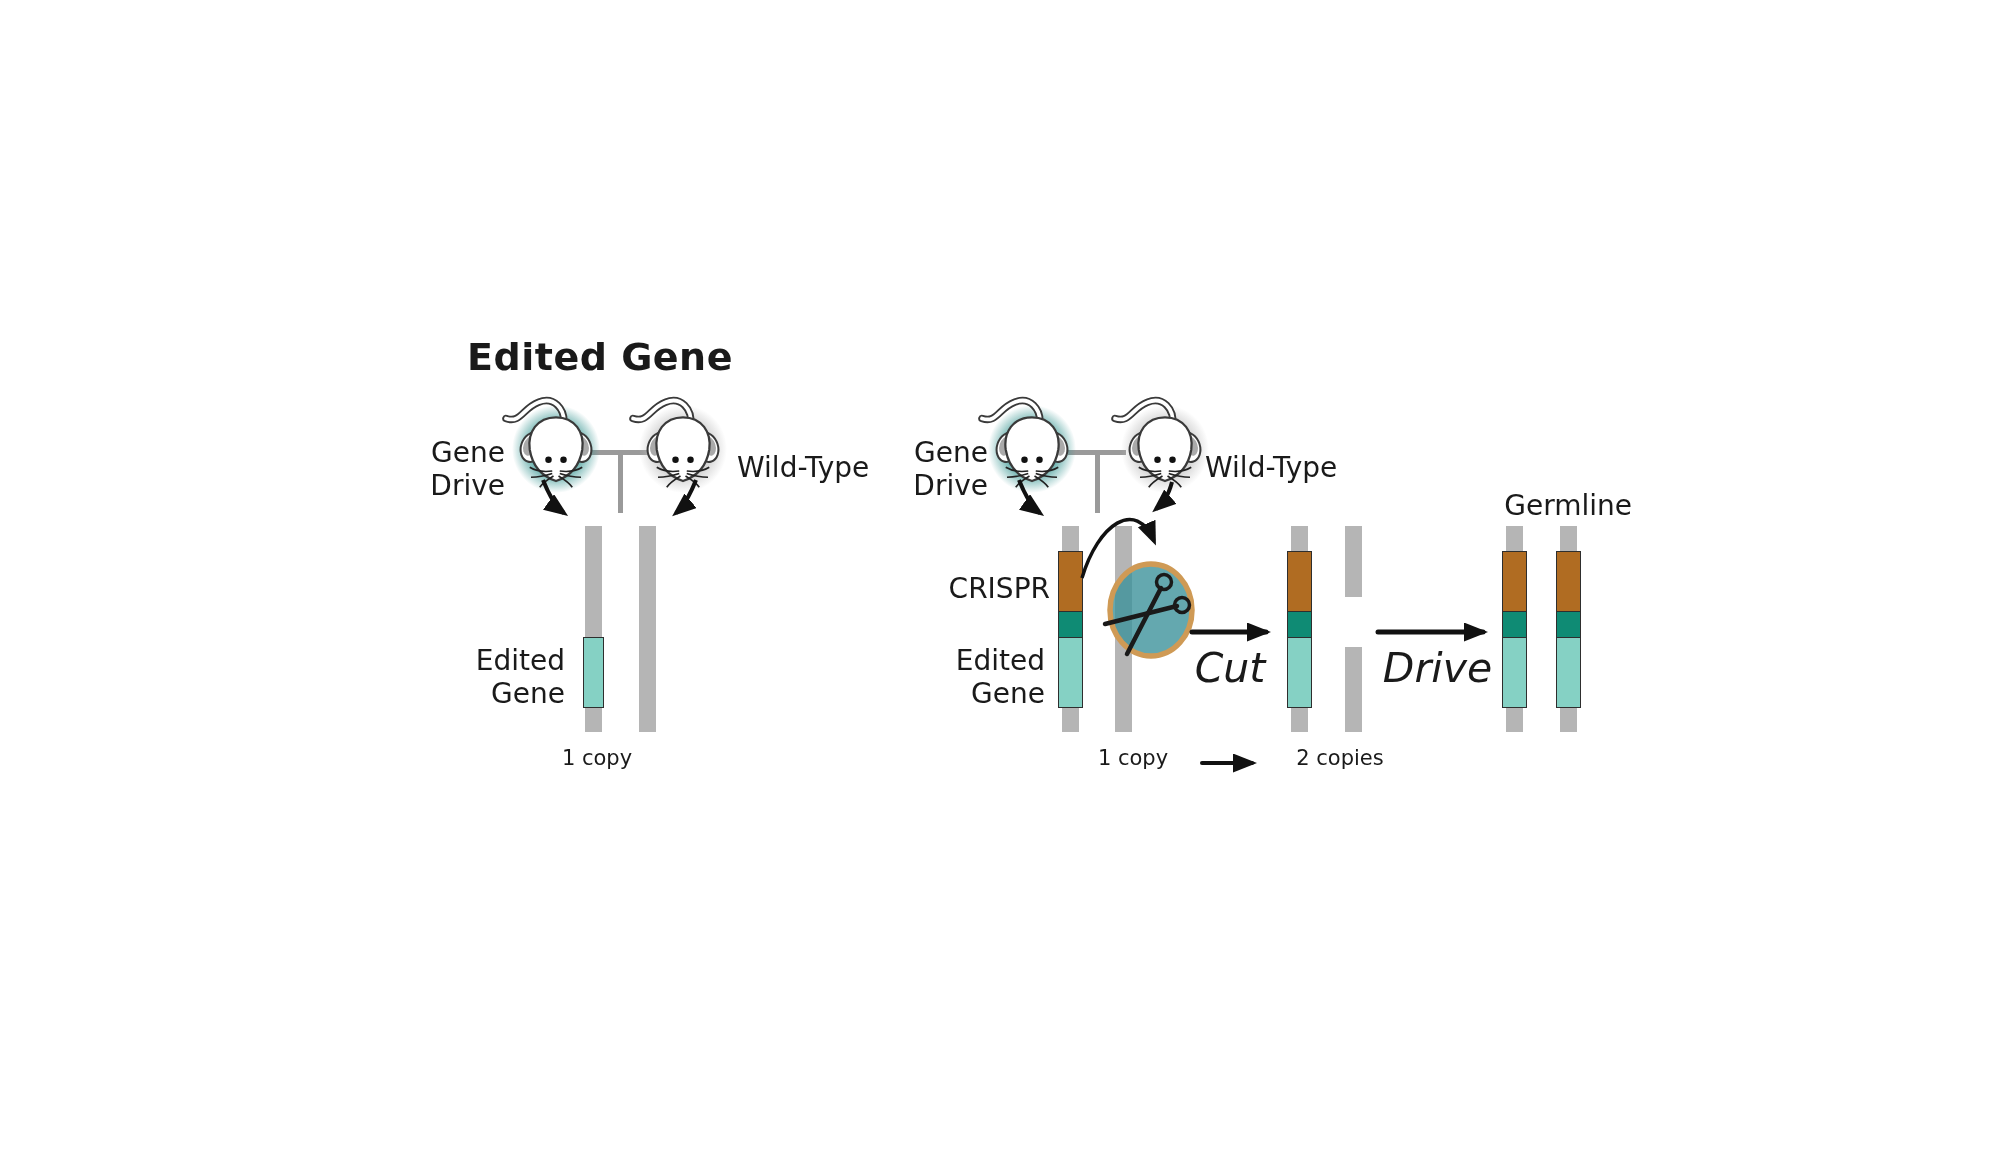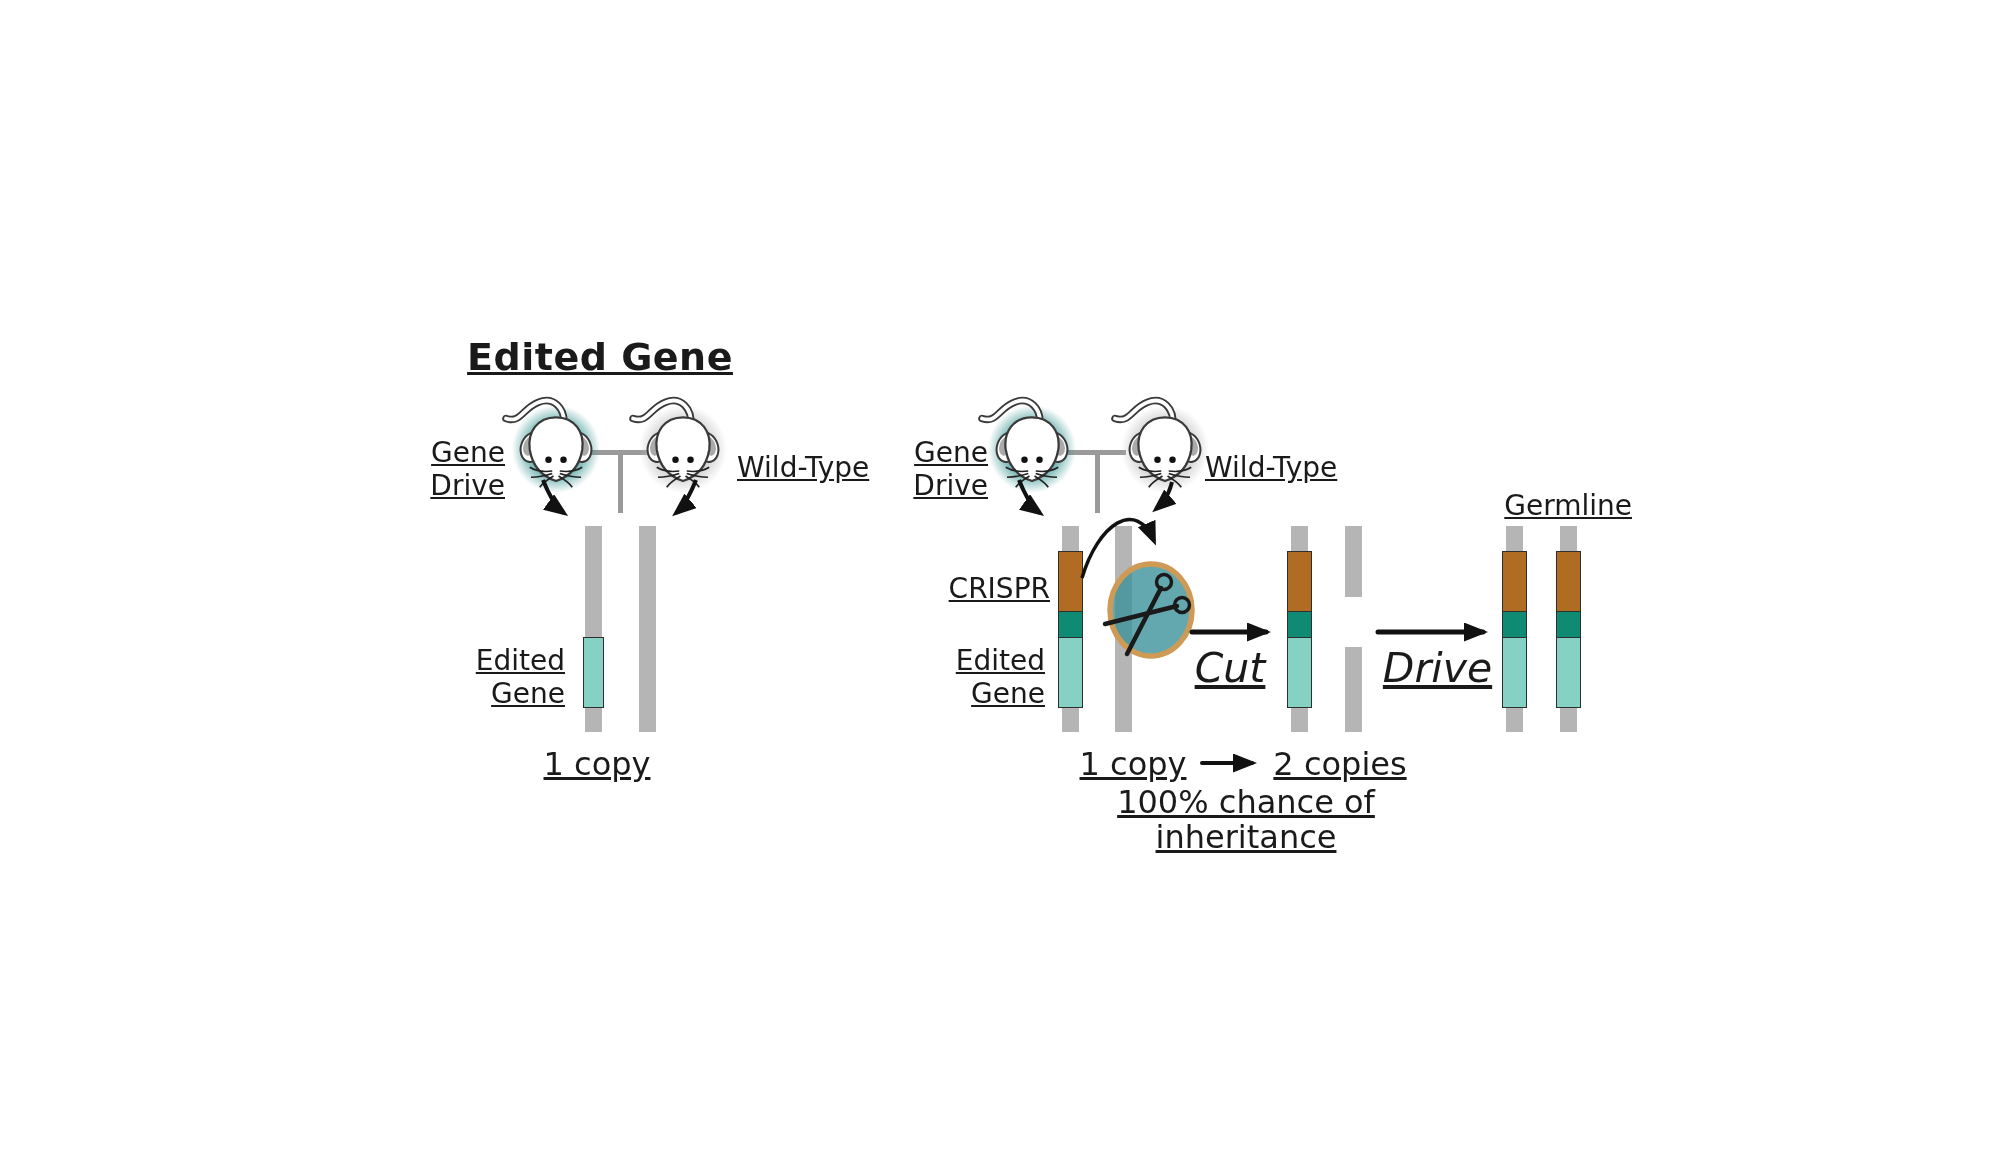--- a/index.html
+++ b/index.html
@@ -1,26 +1,26 @@
 <!DOCTYPE html>
 <html><head>
 <meta charset="utf-8">
 <style>
   html,body{margin:0;padding:0;background:#ffffff;}
   .canvas{
     position:relative;width:2000px;height:1160px;background:#ffffff;
     font-family:"DejaVu Sans","Liberation Sans",sans-serif;color:#1a1a1a;overflow:hidden;
   }
-  .abs{position:absolute;text-decoration:underline;}
+  .abs{position:absolute;}
   .panel-title{font-size:38px;font-weight:bold;text-align:center;line-height:1.05;letter-spacing:0.5px;}
   .lbl{font-size:28px;line-height:1.17;}
   .lbl.right{text-align:right;}
   .lbl.center{text-align:right;}
   .italic{font-style:italic;font-size:41px;}
-  .bottom-line{font-size:32px;text-align:center;line-height:1.1;}
+  .bottom-line{font-size:21px;text-align:center;line-height:1.1;}
   .bar{position:absolute;background:#b5b5b5;}
   .seg{position:absolute;box-sizing:border-box;border:1px solid #2e2e2e;}
   .seg.teal{background:#85d1c4;}
   .seg.brown{background:#b06c22;}
   .seg.green{background:#0f8b74;}
   .crossbar{position:absolute;background:#9a9a9a;}
   svg.overlay{position:absolute;left:0;top:0;z-index:5;pointer-events:none;}
   .txt{z-index:8;}
   .bar,.seg,.crossbar{z-index:2;}
 </style>
@@ -91,21 +91,20 @@
   <div class="seg brown" style="left:1502px;top:551px;width:25px;height:61px;"></div>
   <div class="seg green" style="left:1502px;top:611px;width:25px;height:27px;"></div>
   <div class="seg teal" style="left:1502px;top:637px;width:25px;height:71px;"></div>
   <div class="bar" style="left:1560px;top:526px;width:17px;height:206px;"></div>
   <div class="seg brown" style="left:1556px;top:551px;width:25px;height:61px;"></div>
   <div class="seg green" style="left:1556px;top:611px;width:25px;height:27px;"></div>
   <div class="seg teal" style="left:1556px;top:637px;width:25px;height:71px;"></div>
 
   <div class="abs txt bottom-line" style="left:1033px;top:747px;width:200px;">1 copy</div>
   <div class="abs txt bottom-line" style="left:1240px;top:747px;width:200px;text-align:center;">2 copies</div>
-  <div class="abs txt bottom-line" style="left:1046px;top:785px;width:400px;">100% chance of inheritance</div>
 
   <svg class="overlay" width="2000" height="1160" viewBox="0 0 2000 1160">
     <defs>
       <radialGradient id="glowTeal">
         <stop offset="0%" stop-color="#2f918d" stop-opacity="0.95"></stop>
         <stop offset="55%" stop-color="#2f918d" stop-opacity="0.8"></stop>
         <stop offset="100%" stop-color="#2f918d" stop-opacity="0"></stop>
       </radialGradient>
       <radialGradient id="glowGray">
         <stop offset="0%" stop-color="#bdbdbd" stop-opacity="0.95"></stop>

